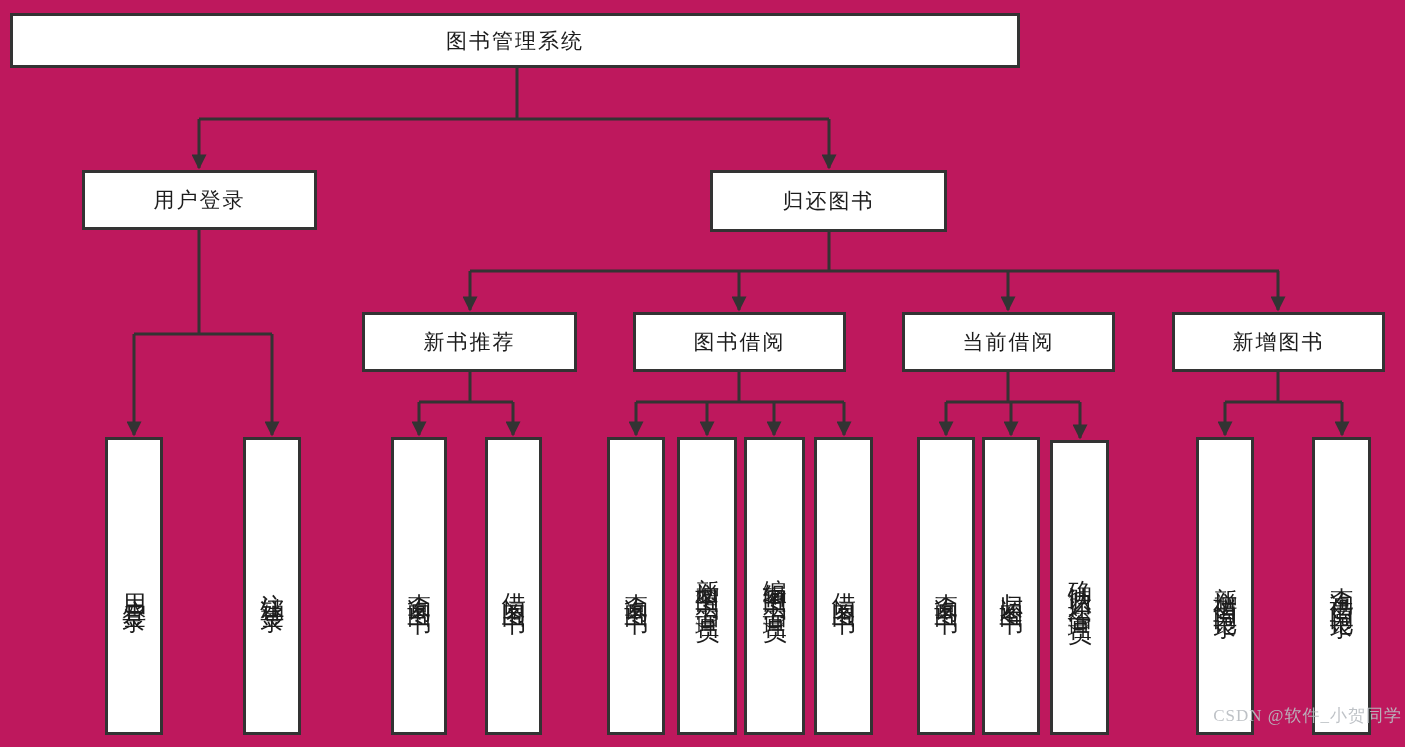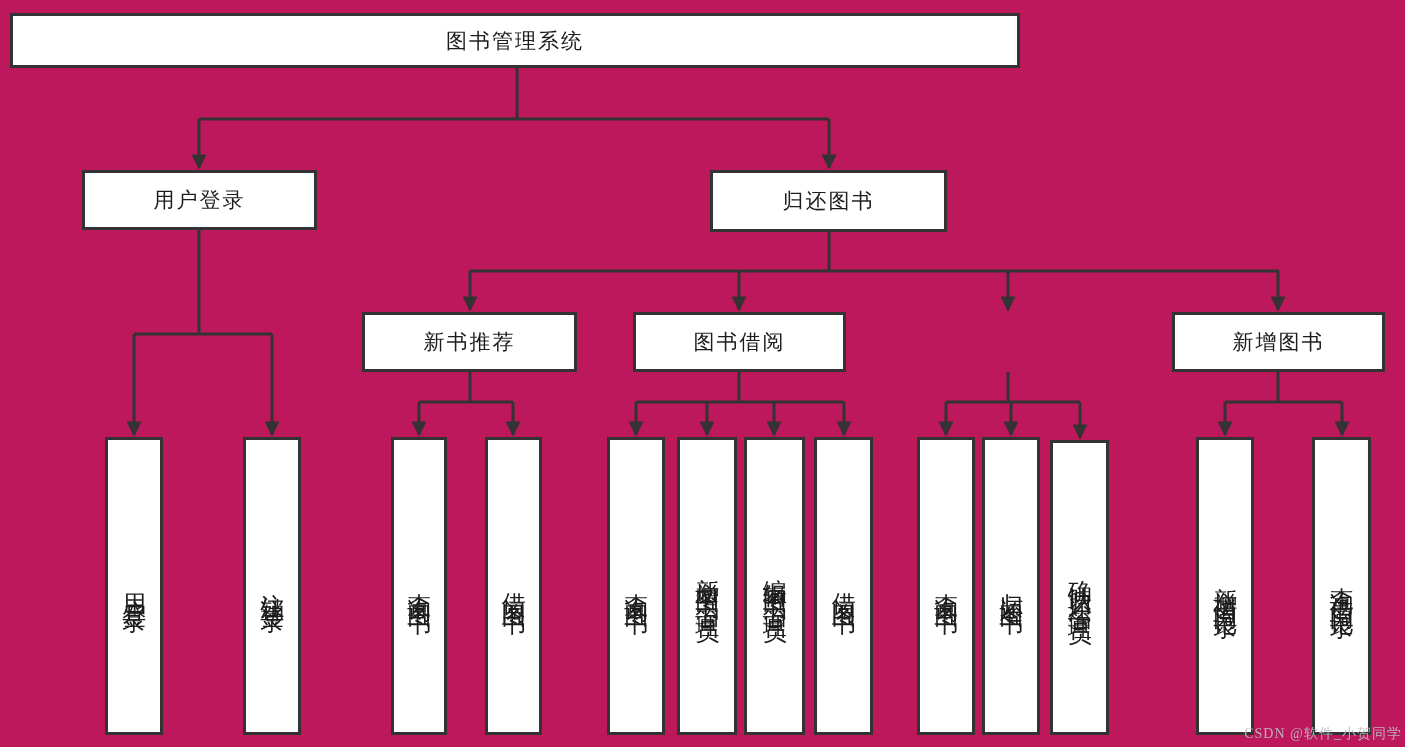--- a/index.html
+++ b/index.html
@@ -21,22 +21,22 @@
   }
   .vbox{
     position:absolute;box-sizing:border-box;
     border:3px solid #333333;background:#ffffff;
     display:flex;align-items:center;justify-content:center;
     writing-mode:vertical-rl;
     font-size:24px;color:#1c1c1c;letter-spacing:6px;line-height:1.1;
     z-index:2;
   }
   .watermark{
-    position:absolute;right:3px;bottom:4px;
-    font-size:14px;color:#b9bdc2;opacity:.92;
+    position:absolute;right:3px;bottom:20px;
+    font-size:17px;color:#b9bdc2;opacity:.92;
     letter-spacing:1px;z-index:5;white-space:nowrap;
   }
 </style>
 </head>
 <body>
 
 <div class="canvas">
 
   <svg class="wires" viewBox="0 0 1405 747">
     <defs>
@@ -75,20 +75,21 @@
     <path d="M1342 402 V435" marker-end="url(#arrow)"></path>
   </svg>
 
   <div class="hbox" style="left:10px;top:13px;width:1010px;height:55px">图书管理系统</div>
 
   <div class="hbox" style="left:82px;top:170px;width:235px;height:60px">用户登录</div>
   <div class="hbox" style="left:710px;top:170px;width:237px;height:62px">归还图书</div>
 
   <div class="hbox" style="left:633px;top:312px;width:213px;height:60px">图书借阅</div>
   <div class="hbox" style="left:362px;top:312px;width:215px;height:60px">新书推荐</div>
+  <div class="hbox" style="left:902px;top:312px;width:213px;height:60px">当前借阅</div>
   <div class="hbox" style="left:1172px;top:312px;width:213px;height:60px">新增图书</div>
 
   <div class="vbox" style="left:105px;top:437px;width:58px;height:298px">用户登录</div>
   <div class="vbox" style="left:243px;top:437px;width:58px;height:298px">注销登录</div>
 
   <div class="vbox" style="left:391px;top:437px;width:56px;height:298px">查询图书</div>
   <div class="vbox" style="left:485px;top:437px;width:57px;height:298px">借阅图书</div>
 
   <div class="vbox" style="left:607px;top:437px;width:58px;height:298px">查询图书</div>
   <div class="vbox" style="left:677px;top:437px;width:60px;height:298px">新增图书（管理员）</div>

